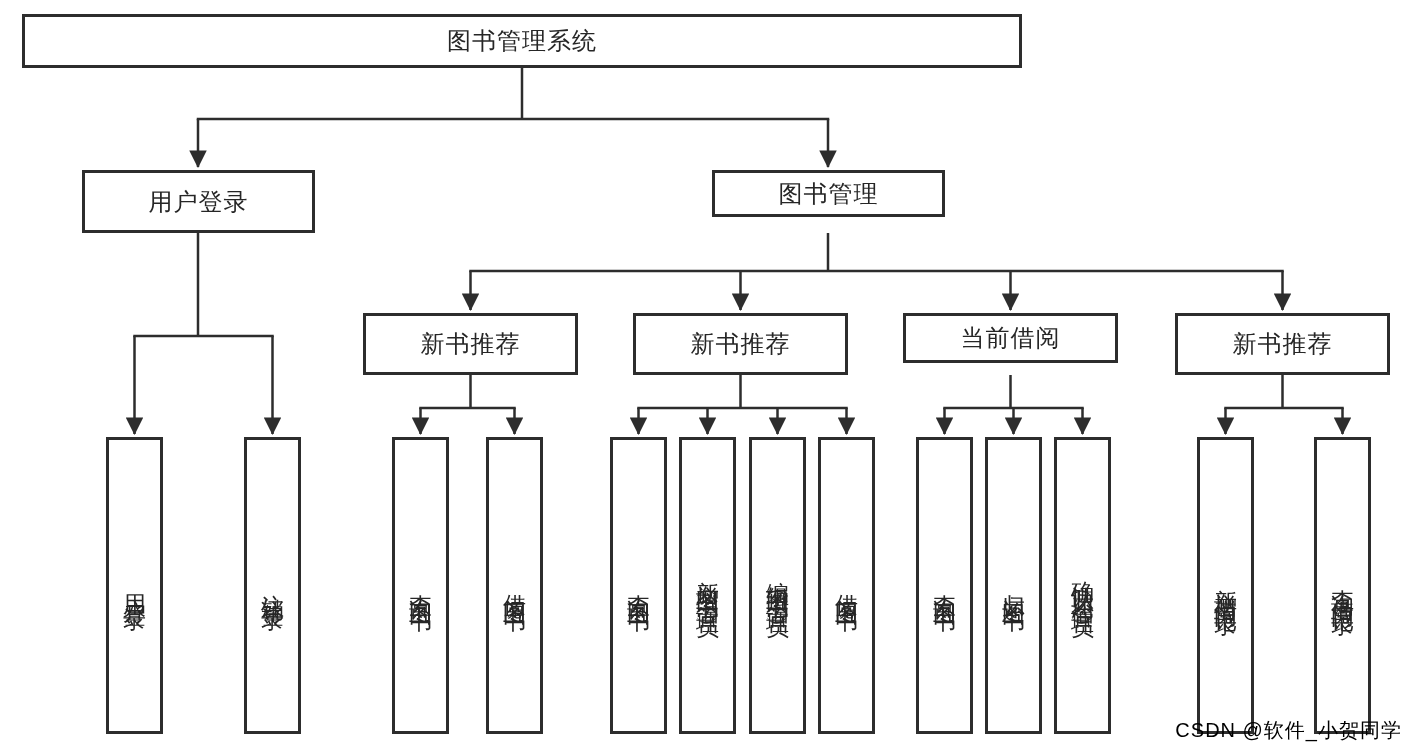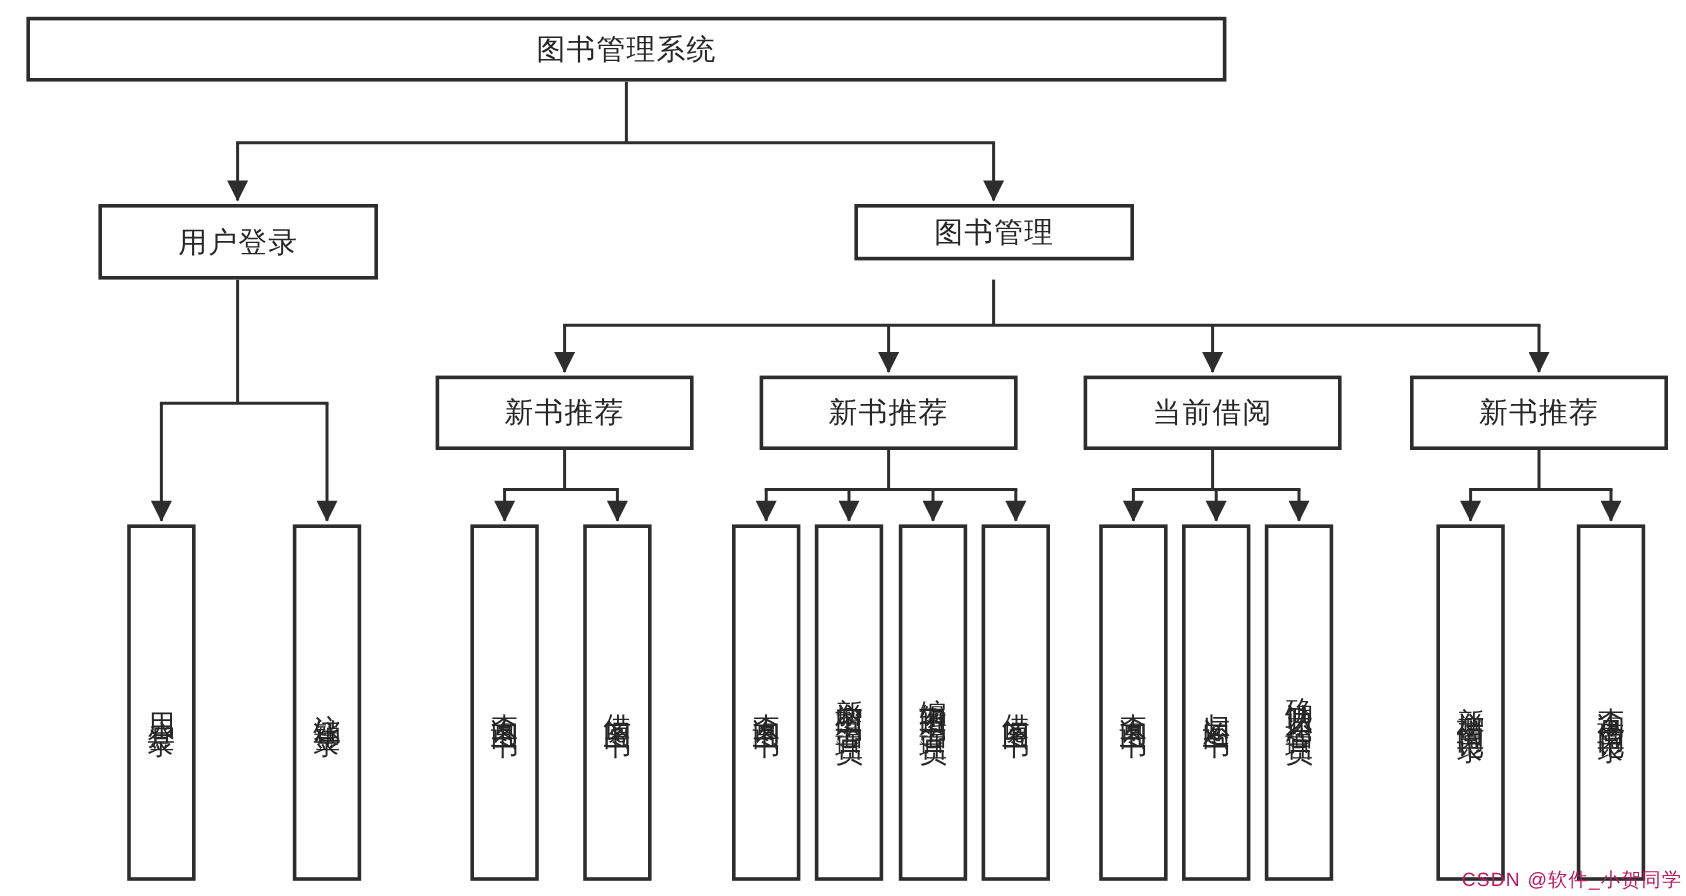--- a/index.html
+++ b/index.html
@@ -40,41 +40,41 @@
     text-orientation: mixed;
     letter-spacing: 5px;
     line-height: 1;
   }
   
   #n-root   { left: 22px;  top: 14px;  width: 1000px; height: 54px; }
   #n-login  { left: 82px;  top: 170px; width: 233px;  height: 63px; }
   #n-mgmt   { left: 712px; top: 170px; width: 233px;  height: 47px; }
   #n-rec    { left: 363px; top: 313px; width: 215px;  height: 62px; }
   #n-borrow { left: 633px; top: 313px; width: 215px;  height: 62px; }
-  #n-cur    { left: 903px; top: 313px; width: 215px;  height: 62px; }
+  #n-cur    { left: 903px; top: 313px; width: 215px;  height: 50px; }
   #n-hist   { left: 1175px;top: 313px; width: 215px;  height: 62px; }
   #lf-ul0 { left: 106px; }
   #lf-ul1 { left: 244px; }
   #lf-nb0 { left: 392px; }
   #lf-nb1 { left: 486px; }
   #lf-bb0 { left: 610px; }
   #lf-bb1 { left: 679px; }
   #lf-bb2 { left: 749px; }
   #lf-bb3 { left: 818px; }
   #lf-cb0 { left: 916px; }
   #lf-cb1 { left: 985px; }
   #lf-cb2 { left: 1054px; }
   #lf-br0 { left: 1197px; }
   #lf-br1 { left: 1314px; }
   #watermark {
     position: absolute;
     right: 3px;
     bottom: 3px;
-    font-size: 16px;
-    color: #be185d;
+    font-size: 20px;
+    color: #000000;
     letter-spacing: 1px;
     white-space: nowrap;
   }
 </style>
 </head>
 <body>
 
 <div id="canvas">
 
   <svg id="wires" viewBox="0 0 1405 747" xmlns="http://www.w3.org/2000/svg">

